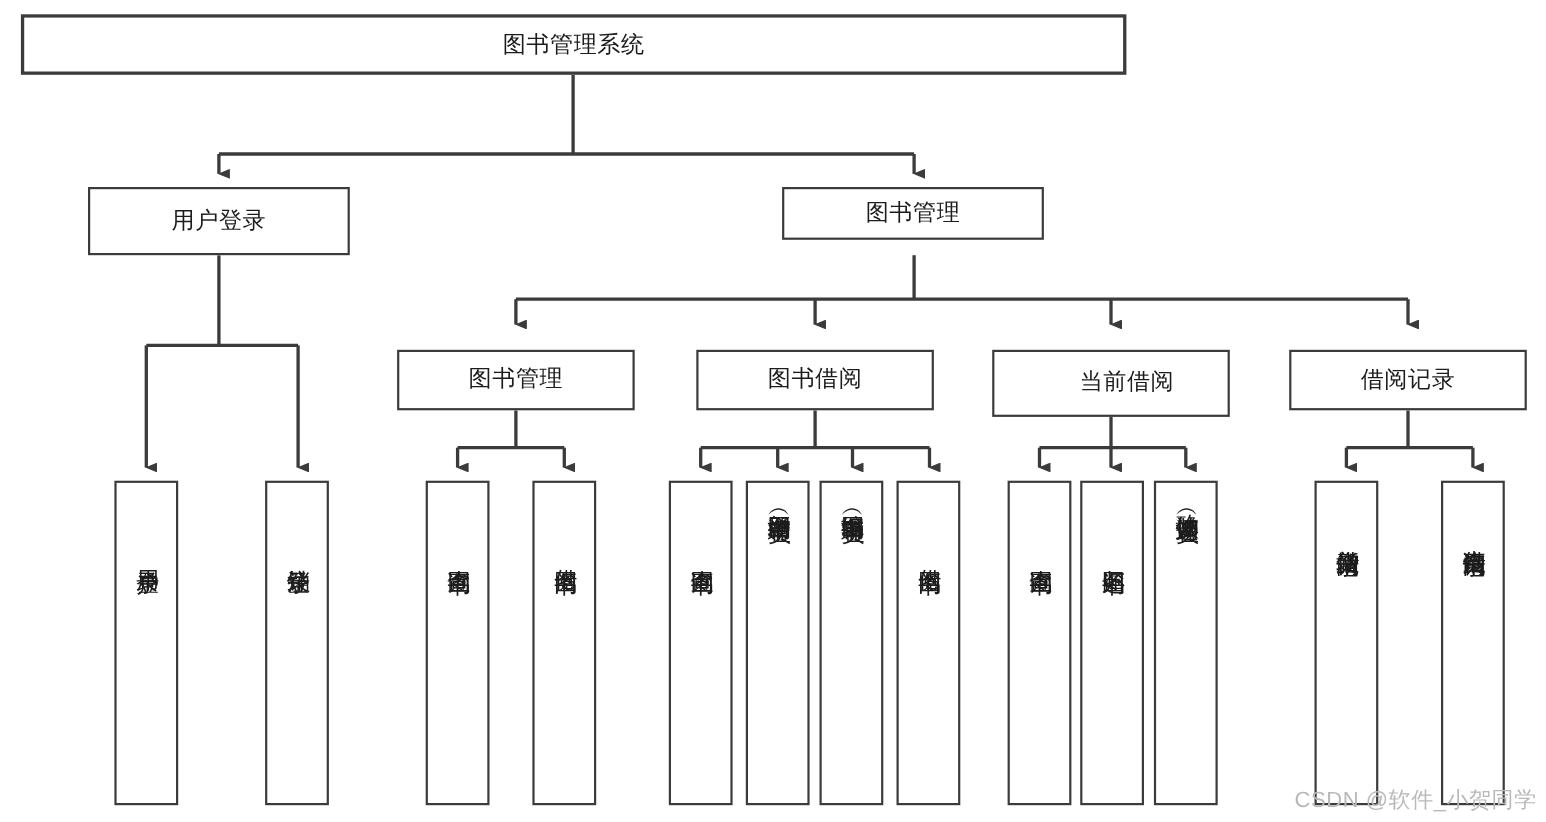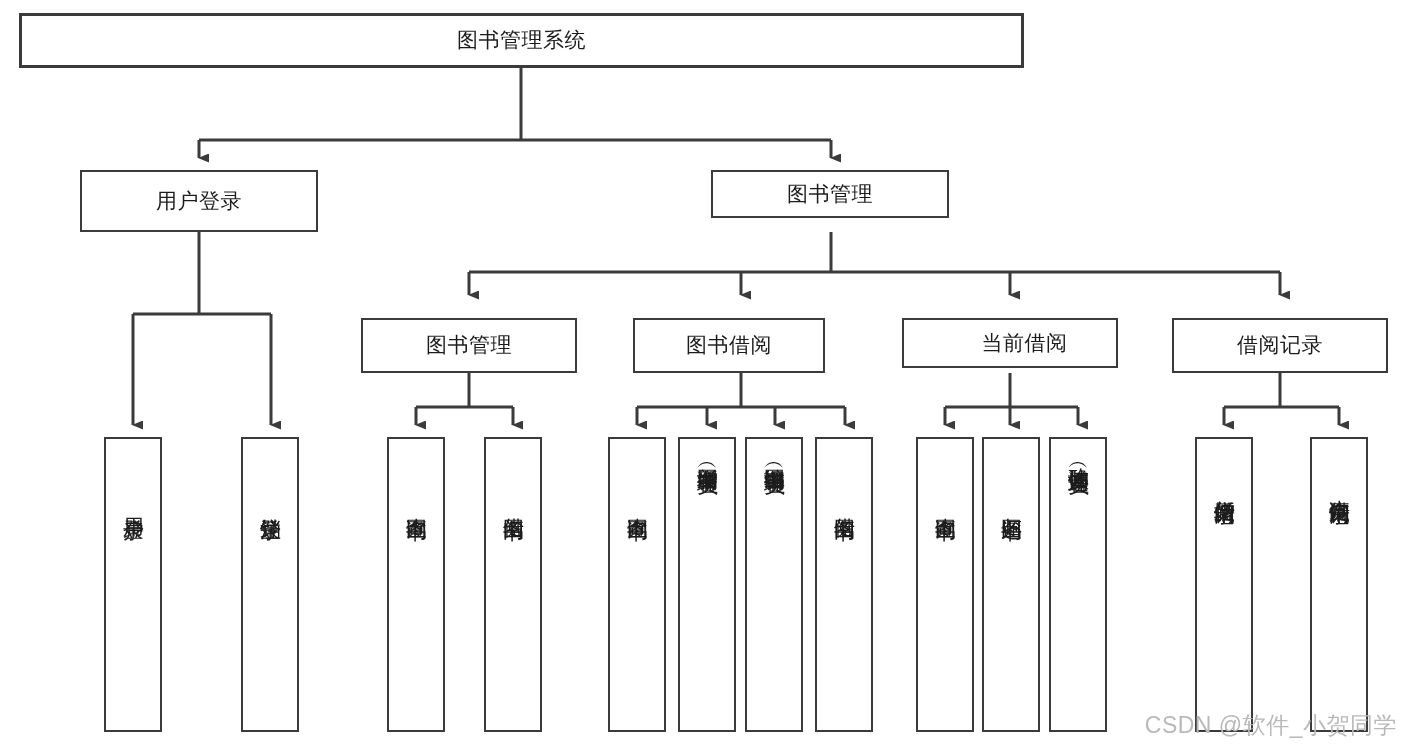--- a/index.html
+++ b/index.html
@@ -66,21 +66,21 @@
   .node.leaf.midlow .label-v {
     margin-top: 38px;
   }
   .node.leaf.high .label-v {
     margin-top: 6px;
   }
   #watermark {
     position: absolute;
     right: 8px;
     bottom: 6px;
-    font-size: 23px;
+    font-size: 20px;
     color: #b9b9b9;
     letter-spacing: 0.5px;
     z-index: 5;
     white-space: nowrap;
   }
 </style>
 </head>
 <body>
 
 <div id="canvas">
@@ -143,24 +143,24 @@
   <div class="node" style="left:80px; top:170px; width:238px; height:62px;">
     <span class="label-h">用户登录</span>
   </div>
   <div class="node" style="left:711px; top:170px; width:238px; height:48px;">
     <span class="label-h">图书管理</span>
   </div>
 
   <div class="node" style="left:361px; top:318px; width:216px; height:55px;">
     <span class="label-h">图书管理</span>
   </div>
-  <div class="node" style="left:633px; top:318px; width:192px; height:55px;">
+  <div class="node" style="left:633px; top:318px; width:216px; height:55px;">
     <span class="label-h">图书借阅</span>
   </div>
-  <div class="node" style="left:902px; top:318px; width:216px; height:50px;padding-left:29px;">
+  <div class="node" style="left:902px; top:318px; width:216px; height:61px;padding-left:29px;">
     <span class="label-h">当前借阅</span>
   </div>
   <div class="node" style="left:1172px; top:318px; width:216px; height:55px;font-family:Liberation Serif, serif;">
     <span class="label-h">借阅记录</span>
   </div>
 
   <div class="node leaf mid" style="left:104px; top:437px; width:58px; height:295px;">
     <span class="label-v">用户登录</span>
   </div>
   <div class="node leaf mid" style="left:241px; top:437px; width:58px; height:295px;">

